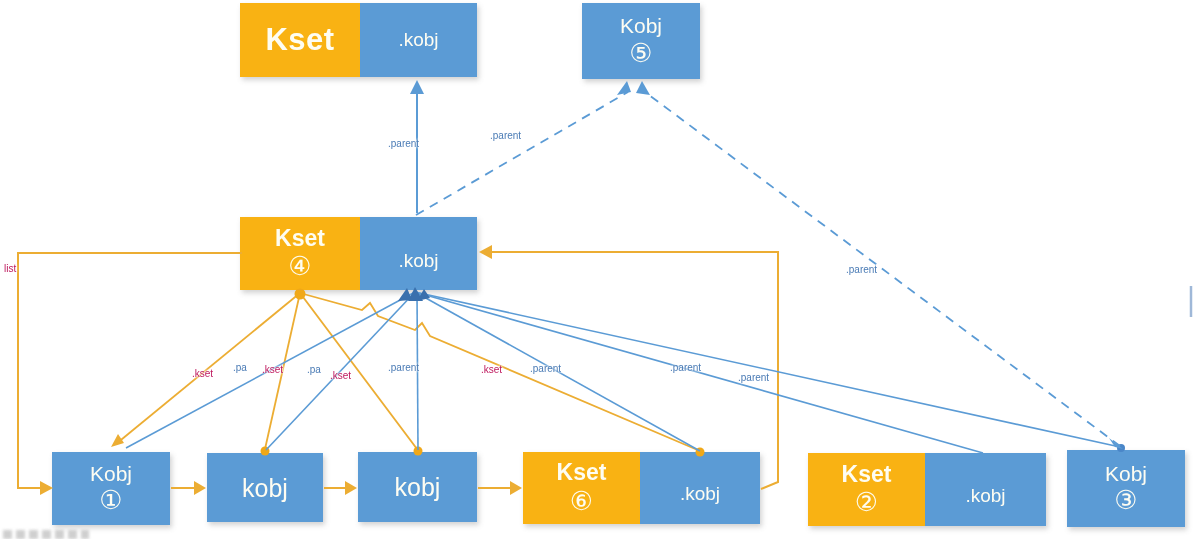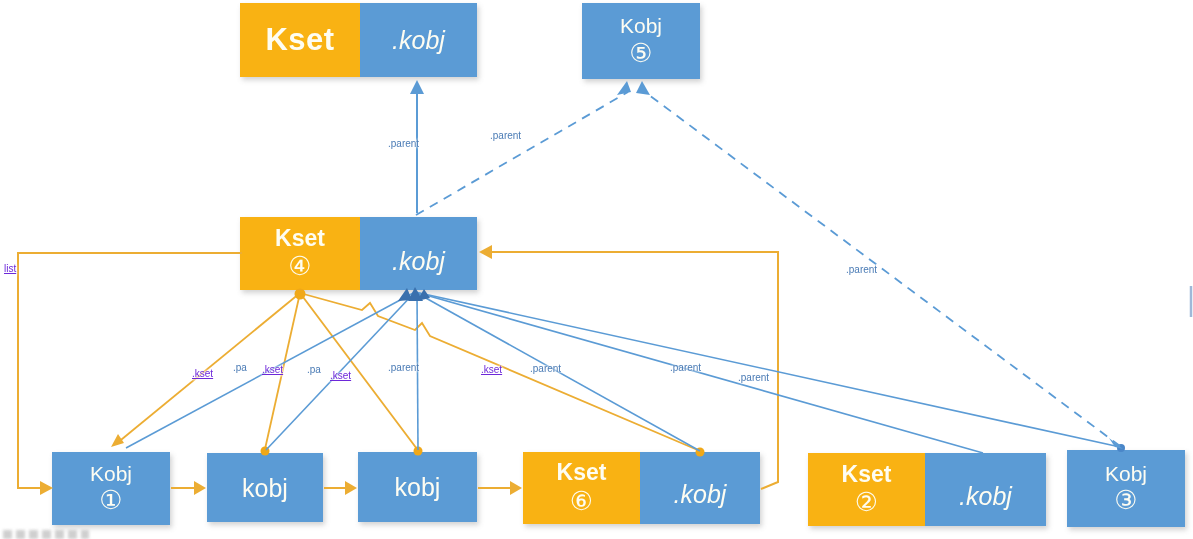--- a/index.html
+++ b/index.html
@@ -18,32 +18,32 @@
     flex:0 0 auto;display:flex;flex-direction:column;
     align-items:center;justify-content:center;
   }
   .orange{background:#F9B213;}
   .blue{background:#5B9BD5;}
   .fill{flex:1 1 auto;}
   .t{color:#FEFDF2;line-height:1.12;text-align:center;position:relative;z-index:6;}
   .t-big{font-size:31px;font-weight:600;letter-spacing:.5px;}
   .t-kset{font-size:23px;font-weight:600;}
   .t-num{font-size:26px;font-weight:400;margin-top:1px;}
-  .t-kobj{font-size:25px;font-style:italic;}
+  .t-kobj{font-size:19px;}
   .t-name{font-size:21px;}
   .t-lc{font-size:25px;}
   
   svg.overlay{position:absolute;left:0;top:0;z-index:2;pointer-events:none;}
   
   .lbl{
     position:absolute;z-index:4;font-size:10px;white-space:nowrap;
     text-shadow:0 0 2px #fff,0 0 3px #fff,0 0 4px #fff;
   }
   .lbl-b{color:#4A7BB5;}
-  .lbl-y{color:#6d28d9;text-decoration:underline;}
+  .lbl-y{color:#be185d;}
   .watermark{
     position:absolute;left:913px;top:501px;z-index:5;
     font-family:"DejaVu Sans Mono","Liberation Mono",monospace;
     font-size:19px;letter-spacing:1.5px;color:rgba(219,219,219,.85);
     white-space:nowrap;
   }
   .artifact{
     position:absolute;left:3px;top:530px;width:86px;height:9px;z-index:1;
     background:repeating-linear-gradient(90deg,#a9a9a9 0 9px,rgba(170,170,170,0) 9px 13px);
     filter:blur(1.6px);opacity:.55;

